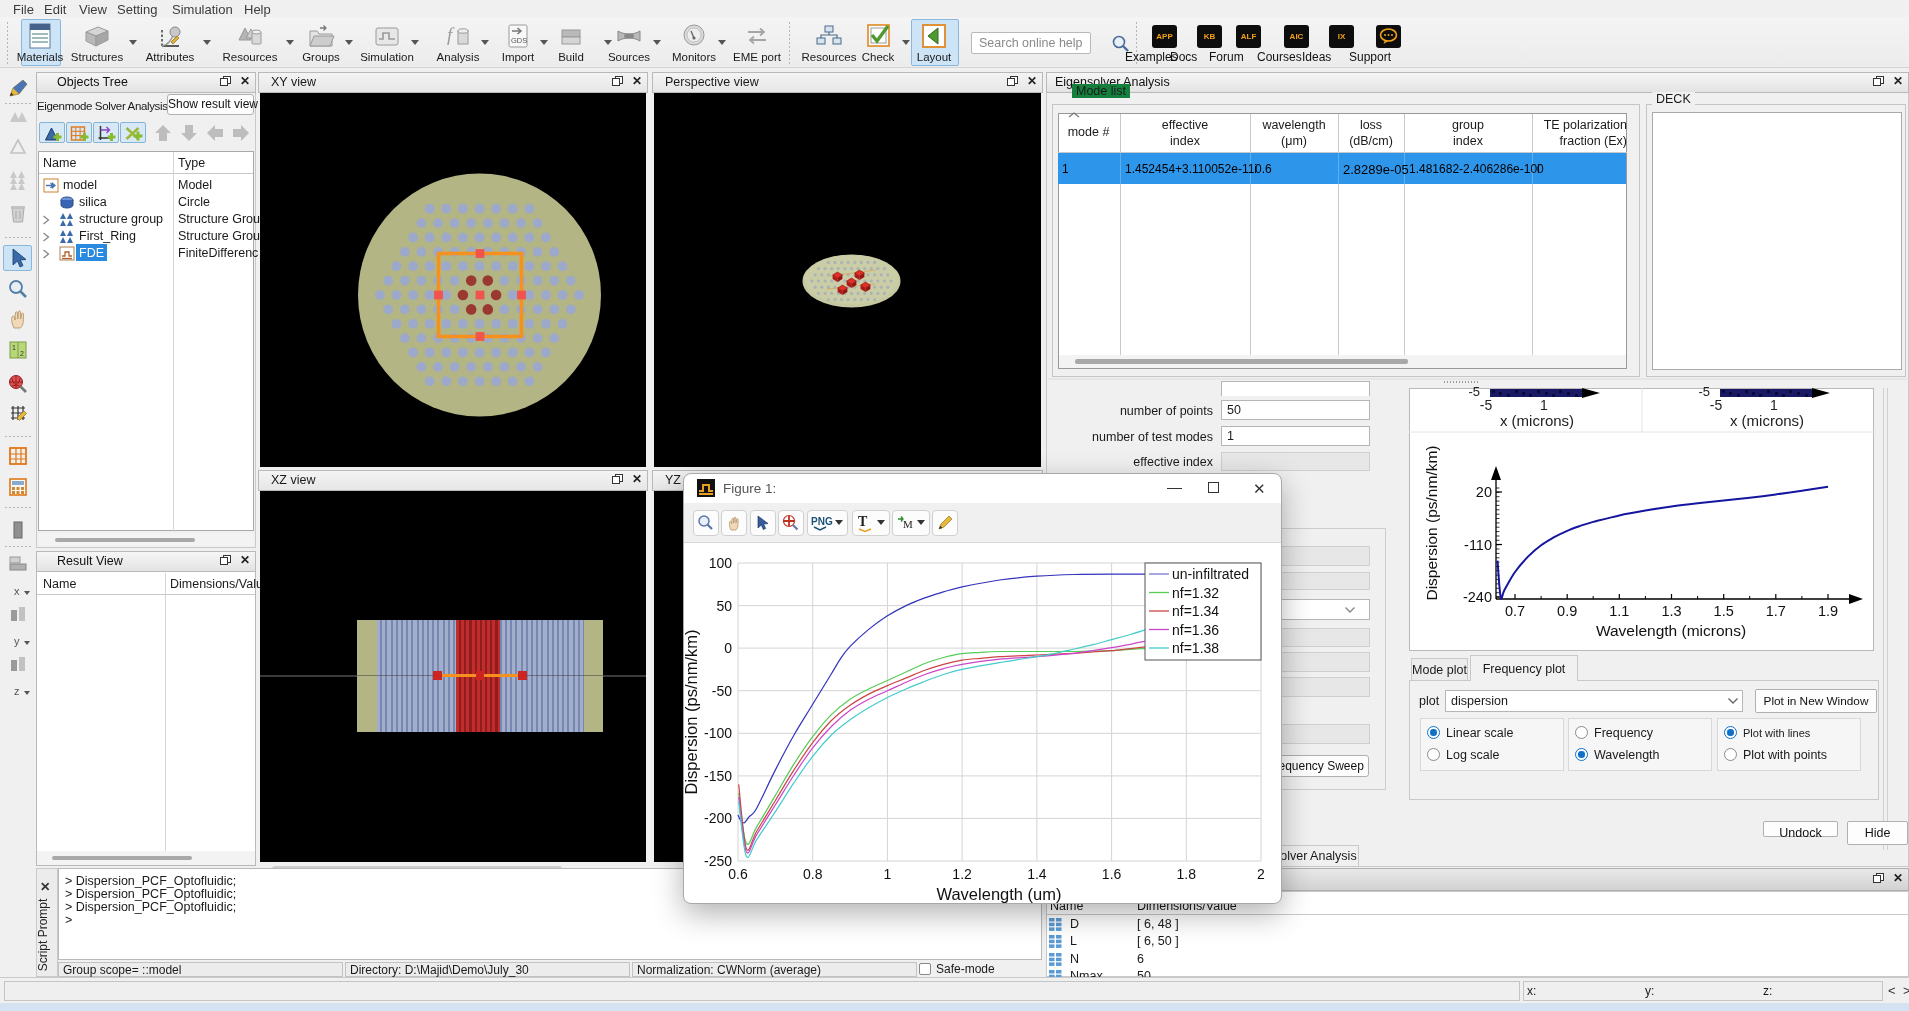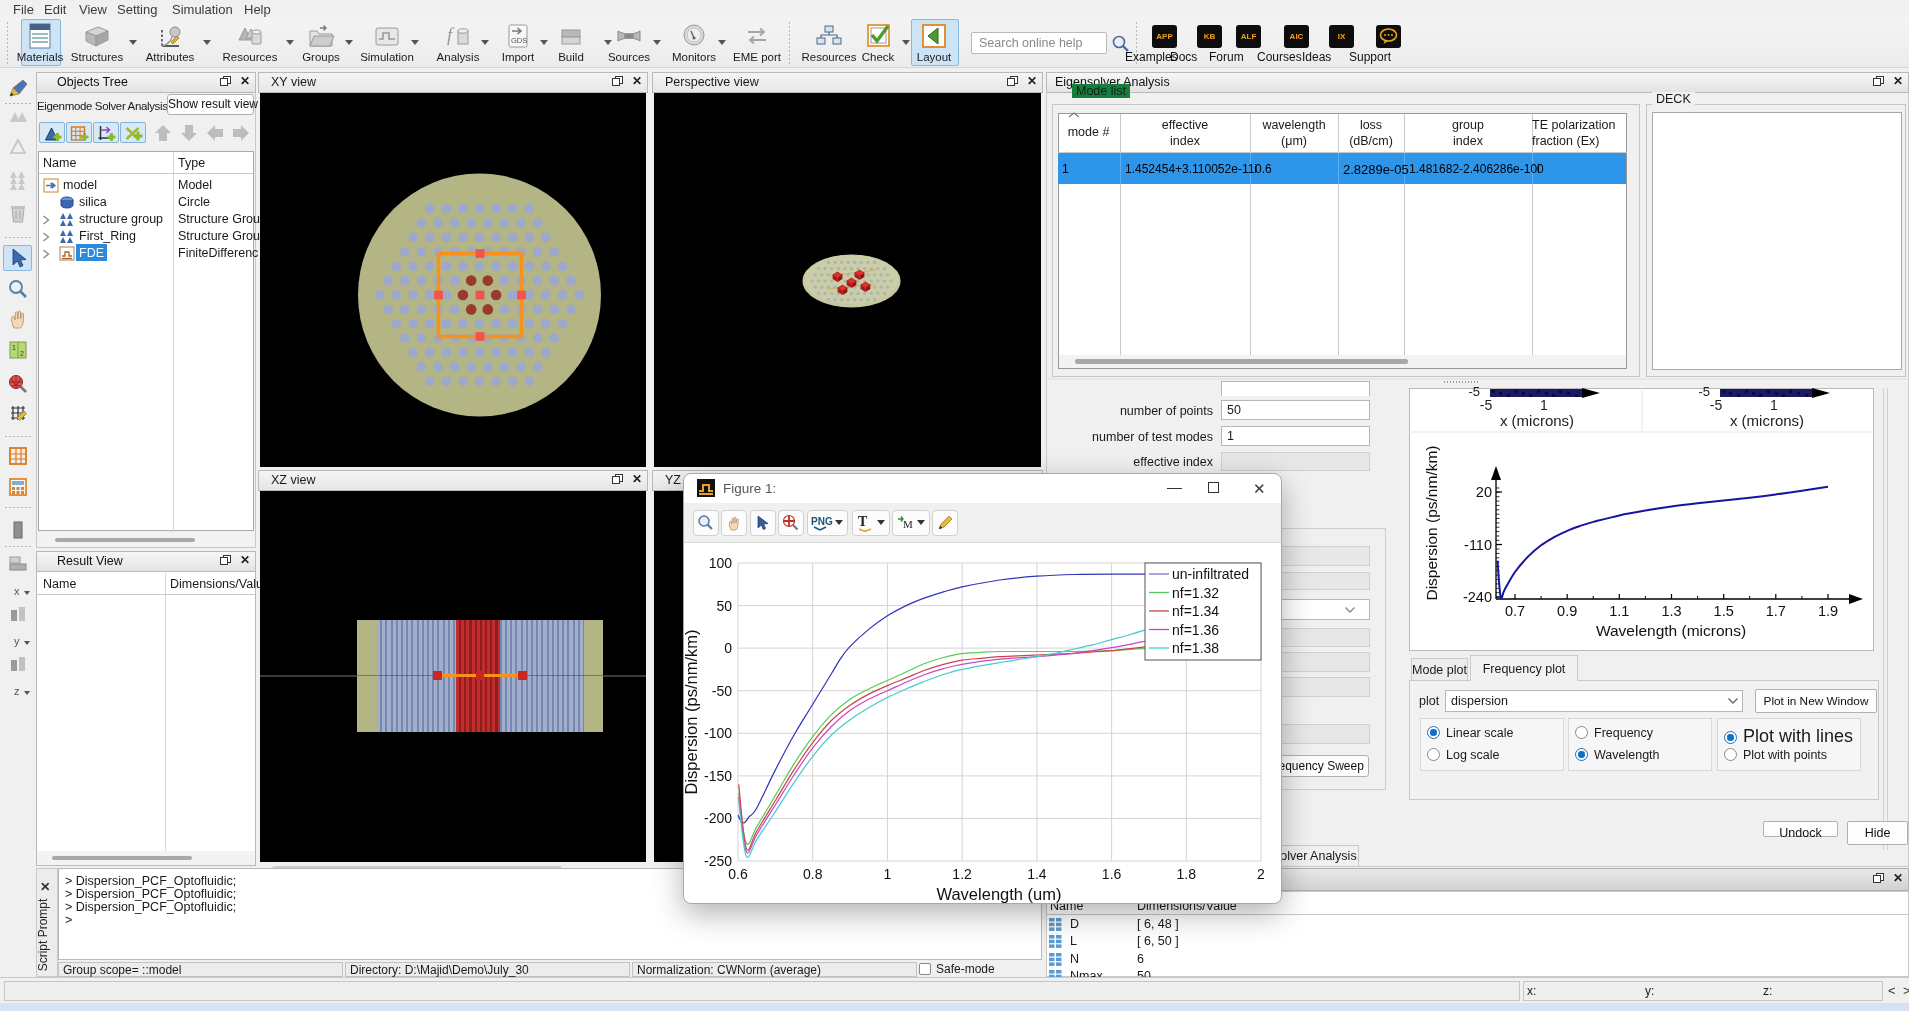--- a/index.html
+++ b/index.html
@@ -172,21 +172,21 @@
 <div class="drop" style="left:203px;top:40px"></div>
 <div class="drop" style="left:286px;top:40px"></div>
 <div class="drop" style="left:345px;top:40px"></div>
 <div class="drop" style="left:411px;top:40px"></div>
 <div class="drop" style="left:481px;top:40px"></div>
 <div class="drop" style="left:540px;top:40px"></div>
 <div class="drop" style="left:604px;top:40px"></div>
 <div class="drop" style="left:653px;top:40px"></div>
 <div class="drop" style="left:718px;top:40px"></div>
 <div class="drop" style="left:902px;top:40px"></div>
-<div class="abs" style="left:971px;top:32px;width:136px;height:22px;background:#fff;border:1px solid #b9b9b9;border-radius:2px;font-size:12.5px;color:#8a8a8a;padding:3px 0 0 7px;">Search online help</div>
+<div class="abs" style="left:971px;top:32px;width:120px;height:22px;background:#fff;border:1px solid #b9b9b9;border-radius:2px;font-size:12.5px;color:#8a8a8a;padding:3px 0 0 7px;">Search online help</div>
 <svg style="left:1110px;top:33px" width="22" height="22" viewBox="0 0 22 22">
     <circle cx="9" cy="9" r="5.5" fill="#e8f0f8" stroke="#4a6b9a" stroke-width="1.6"></circle>
     <line x1="13" y1="13" x2="18" y2="18" stroke="#4a6b9a" stroke-width="2.4"></line>
   </svg>
 <div class="badge" style="left:1152px;top:25px">APP</div>
 <div class="blabel" style="left:1125px;top:50px;width:80px">Examples</div>
 <div class="badge" style="left:1197px;top:25px">KB</div>
 <div class="blabel" style="left:1170px;top:50px;width:80px">Docs</div>
 <div class="badge" style="left:1236px;top:25px">ALF</div>
 <div class="blabel" style="left:1209px;top:50px;width:80px">Forum</div>
@@ -702,21 +702,21 @@
 <div class="abs" style="left:1250px;top:114px;width:1px;height:254px;background:#c9c9c9"></div>
 <div class="abs" style="left:1338px;top:114px;width:1px;height:254px;background:#c9c9c9"></div>
 <div class="abs" style="left:1404px;top:114px;width:1px;height:254px;background:#c9c9c9"></div>
 <div class="abs" style="left:1532px;top:114px;width:1px;height:254px;background:#c9c9c9"></div>
 <div class="abs" style="left:1058px;top:152px;width:569px;height:1px;background:#c9c9c9"></div>
 <div class="lbl" style="left:1057px;top:124px;width:63px;text-align:center;line-height:16px">mode #</div>
 <div class="lbl" style="left:1120px;top:117px;width:130px;text-align:center;line-height:16px">effective<br>index</div>
 <div class="lbl" style="left:1250px;top:117px;width:88px;text-align:center;line-height:16px">wavelength<br>(μm)</div>
 <div class="lbl" style="left:1338px;top:117px;width:66px;text-align:center;line-height:16px">loss<br>(dB/cm)</div>
 <div class="lbl" style="left:1404px;top:117px;width:128px;text-align:center;line-height:16px">group<br>index</div>
-<div class="lbl" style="left:1532px;top:117px;width:95px;text-align:left;line-height:16px">TE polarization<br>fraction (Ex)</div>
+<div class="lbl" style="left:1532px;top:117px;width:95px;text-align:right;line-height:16px">TE polarization<br>fraction (Ex)</div>
 <svg style="left:1068px;top:112px" width="12" height="6" viewBox="0 0 12 6">
     <path d="M1 5 L6 1 L11 5" fill="none" stroke="#777" stroke-width="1.2"></path>
   </svg>
 <div class="abs" style="left:1058px;top:153px;width:568px;height:31px;background:#2e96ea"></div>
 <div class="abs" style="left:1120px;top:153px;width:1px;height:31px;background:#5cb0f0"></div>
 <div class="abs" style="left:1250px;top:153px;width:1px;height:31px;background:#5cb0f0"></div>
 <div class="abs" style="left:1338px;top:153px;width:1px;height:31px;background:#5cb0f0"></div>
 <div class="abs" style="left:1404px;top:153px;width:1px;height:31px;background:#5cb0f0"></div>
 <div class="abs" style="left:1532px;top:153px;width:1px;height:31px;background:#5cb0f0"></div>
 <div class="lbl" style="left:1062px;top:162px;color:#000;font-size:12px">1</div>
@@ -863,21 +863,21 @@
     <path d="M1.5 1.5 L6 6 L10.5 1.5" fill="none" stroke="#666" stroke-width="1.4"></path>
   </svg>
 <div class="btn" style="left:1755px;top:689px;width:122px;height:24px;line-height:22px;font-size:11.8px;white-space:nowrap">Plot in New Window</div>
 <div class="gbox" style="left:1420px;top:718px;width:144px;height:53px;border-color:#d8d8d8;background:#f6f6f6"></div>
 <div class="abs" style="left:1427px;top:726px;font-size:12.5px"><span class="radio on"></span>Linear scale</div>
 <div class="abs" style="left:1427px;top:748px;font-size:12.5px"><span class="radio"></span>Log scale</div>
 <div class="gbox" style="left:1568px;top:718px;width:144px;height:53px;border-color:#d8d8d8;background:#f6f6f6"></div>
 <div class="abs" style="left:1575px;top:726px;font-size:12.5px"><span class="radio"></span>Frequency</div>
 <div class="abs" style="left:1575px;top:748px;font-size:12.5px"><span class="radio on"></span>Wavelength</div>
 <div class="gbox" style="left:1717px;top:718px;width:144px;height:53px;border-color:#d8d8d8;background:#f6f6f6"></div>
-<div class="abs" style="left:1724px;top:726px;font-size:18px"><span class="radio on"></span>Plot with lines</div>
+<div class="abs" style="left:1724px;top:726px;font-size:11px"><span class="radio on"></span>Plot with lines</div>
 <div class="abs" style="left:1724px;top:748px;font-size:12.5px"><span class="radio"></span>Plot with points</div>
 <div class="btn" style="left:1763px;top:821px;width:75px;height:16px;line-height:22px">Undock</div>
 <div class="btn" style="left:1847px;top:821px;width:61px;height:24px;line-height:22px">Hide</div>
 <div class="abs" style="left:1232px;top:845px;width:127px;height:21px;background:#f0f0f0;border:1px solid #c9c9c9;border-bottom:none;font-size:12.5px;padding:3px 0 0 9px;overflow:hidden;white-space:nowrap">Eigensolver Analysis</div>
 <div class="abs" style="left:36px;top:868px;width:22px;height:109px;background:#ececec;border:1px solid #c9c9c9"></div>
 <div class="lbl" style="left:40px;top:879px;font-weight:bold;color:#333">✕</div>
 <div class="abs" style="left:36px;top:893px;width:22px;height:84px;font-size:12px;color:#222">
     <div style="transform:rotate(-90deg) translate(-84px,0);transform-origin:0 0;width:84px;text-align:center;white-space:nowrap">Script Prompt</div>
   </div>
 <div class="abs" style="left:58px;top:868px;width:984px;height:92px;background:#fff;border:1px solid #b9b9b9"></div>

